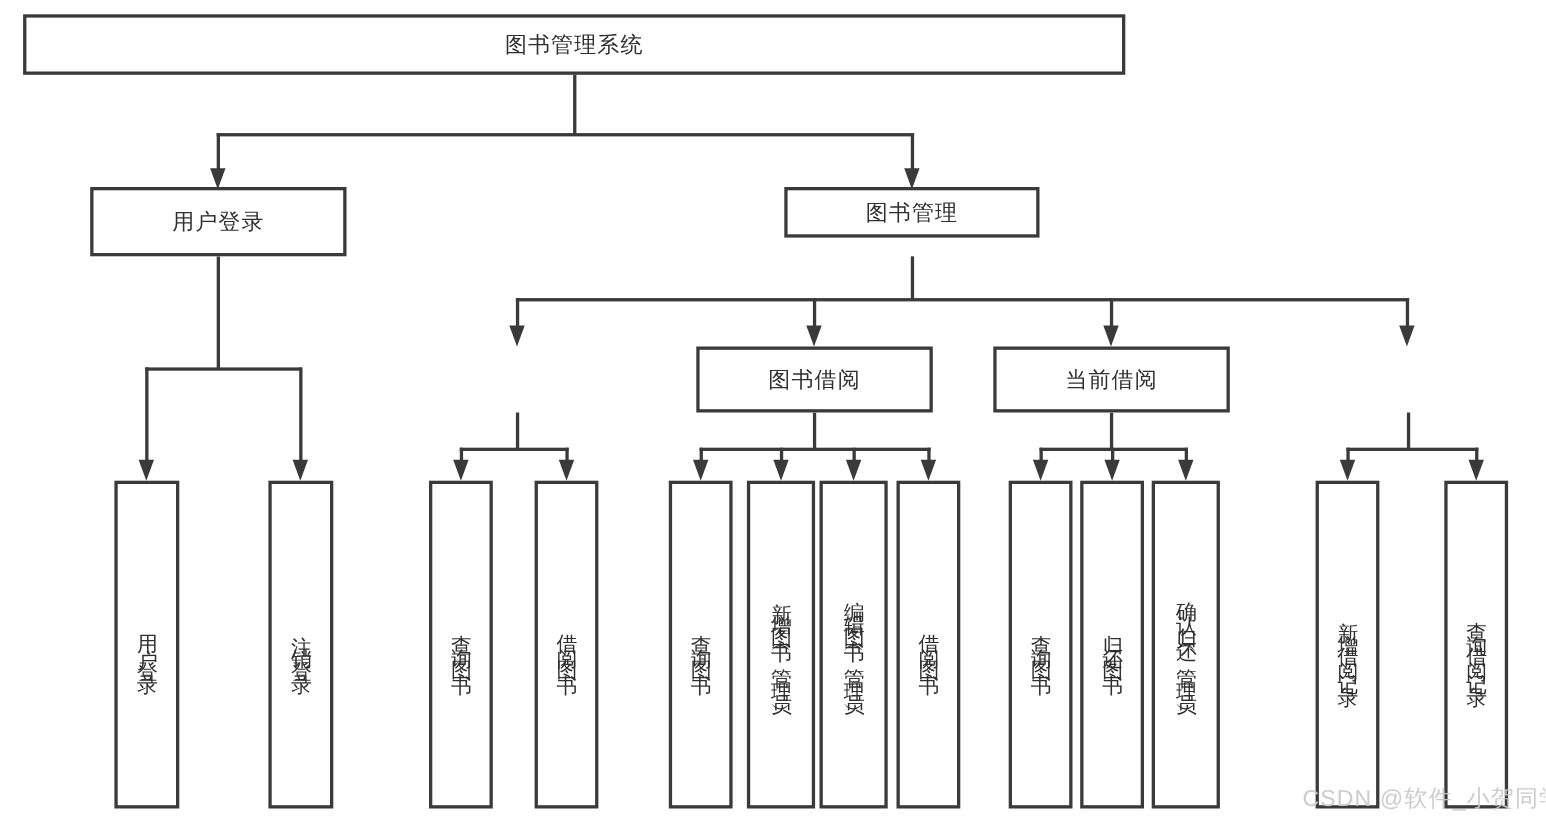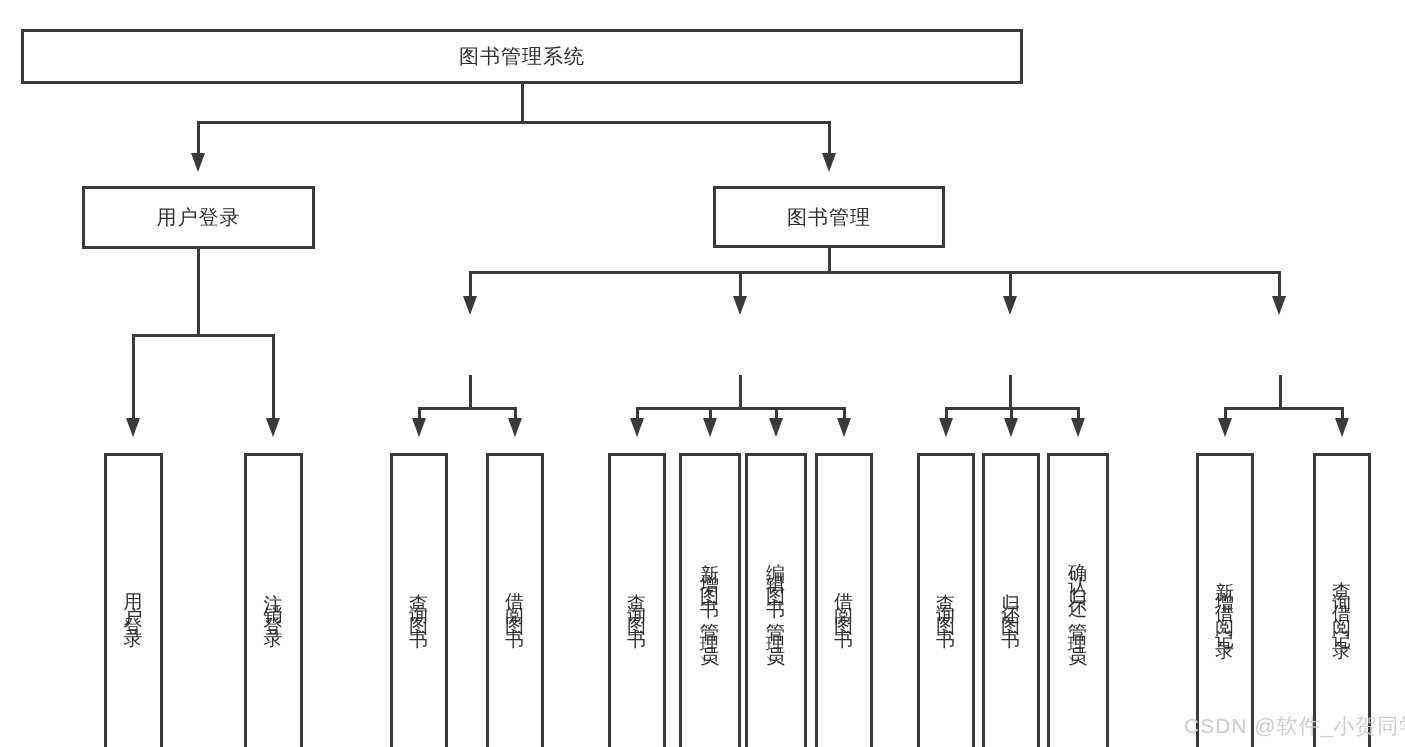--- a/index.html
+++ b/index.html
@@ -3,21 +3,21 @@
 <meta charset="utf-8">
 <style>
   html, body { margin:0; padding:0; background:#ffffff; }
   .canvas {
     position:relative; width:1405px; height:747px; background:#ffffff;
     font-family:"Liberation Sans","DejaVu Sans",sans-serif; overflow:hidden;
   }
   .box {
     position:absolute; box-sizing:border-box; background:#ffffff;
     border:3px solid #3a3a3a; display:flex; align-items:center; justify-content:center;
-    color:#2f2f2f; z-index:2;margin-top:16px;
+    color:#2f2f2f; z-index:2;
   }
   .hbox { font-size:20px; letter-spacing:1px; }
   .vbox {
     writing-mode:vertical-lr; text-orientation:mixed;
     font-size:19px; letter-spacing:12px; line-height:1;
   }
   .line { position:absolute; background:#3a3a3a; z-index:1; }
   .arrow {
     position:absolute; width:0; height:0; z-index:1;
     border-left:7px solid transparent; border-right:7px solid transparent;
@@ -40,21 +40,21 @@
   <div class="line" style="left:521px;top:66px;width:3px;height:57px"></div>
   <div class="line" style="left:197px;top:121px;width:634px;height:3px"></div>
   <div class="line" style="left:197px;top:121px;width:3px;height:35px"></div>
   <div class="arrow" style="left:191px;top:153px"></div>
   <div class="line" style="left:828px;top:121px;width:3px;height:35px"></div>
   <div class="arrow" style="left:822px;top:153px"></div>
 
   <div class="box hbox" style="left:82px;top:170px;width:233px;height:63px">
     <span>用户登录</span>
   </div>
-  <div class="box hbox" style="left:713px;top:170px;width:232px;height:62px">
+  <div class="box hbox" style="left:713px;top:170px;width:232px;height:46px">
     <span>图书管理</span>
   </div>
 
   <div class="line" style="left:197px;top:233px;width:3px;height:103px"></div>
   <div class="line" style="left:132px;top:334px;width:142px;height:3px"></div>
   <div class="line" style="left:132px;top:334px;width:3px;height:85px"></div>
   <div class="arrow" style="left:126px;top:418px"></div>
   <div class="line" style="left:272px;top:334px;width:3px;height:85px"></div>
   <div class="arrow" style="left:266px;top:418px"></div>
 
@@ -62,20 +62,26 @@
   <div class="line" style="left:469px;top:271px;width:812px;height:3px"></div>
   <div class="line" style="left:469px;top:271px;width:3px;height:26px"></div>
   <div class="arrow" style="left:463px;top:296px"></div>
   <div class="line" style="left:739px;top:271px;width:3px;height:26px"></div>
   <div class="arrow" style="left:733px;top:296px"></div>
   <div class="line" style="left:1009px;top:271px;width:3px;height:26px"></div>
   <div class="arrow" style="left:1003px;top:296px"></div>
   <div class="line" style="left:1278px;top:271px;width:3px;height:26px"></div>
   <div class="arrow" style="left:1272px;top:296px"></div>
 
+  <div class="box hbox" style="left:633px;top:315px;width:215px;height:60px">
+    <span>图书借阅</span>
+  </div>
+  <div class="box hbox" style="left:903px;top:315px;width:215px;height:60px">
+    <span>当前借阅</span>
+  </div>
 
   <div class="line" style="left:469px;top:375px;width:3px;height:34px"></div>
   <div class="line" style="left:418px;top:407px;width:99px;height:3px"></div>
   <div class="line" style="left:418px;top:407px;width:3px;height:12px"></div>
   <div class="arrow" style="left:412px;top:418px"></div>
   <div class="line" style="left:514px;top:407px;width:3px;height:12px"></div>
   <div class="arrow" style="left:508px;top:418px"></div>
 
   <div class="line" style="left:739px;top:375px;width:3px;height:34px"></div>
   <div class="line" style="left:636px;top:407px;width:210px;height:3px"></div>

